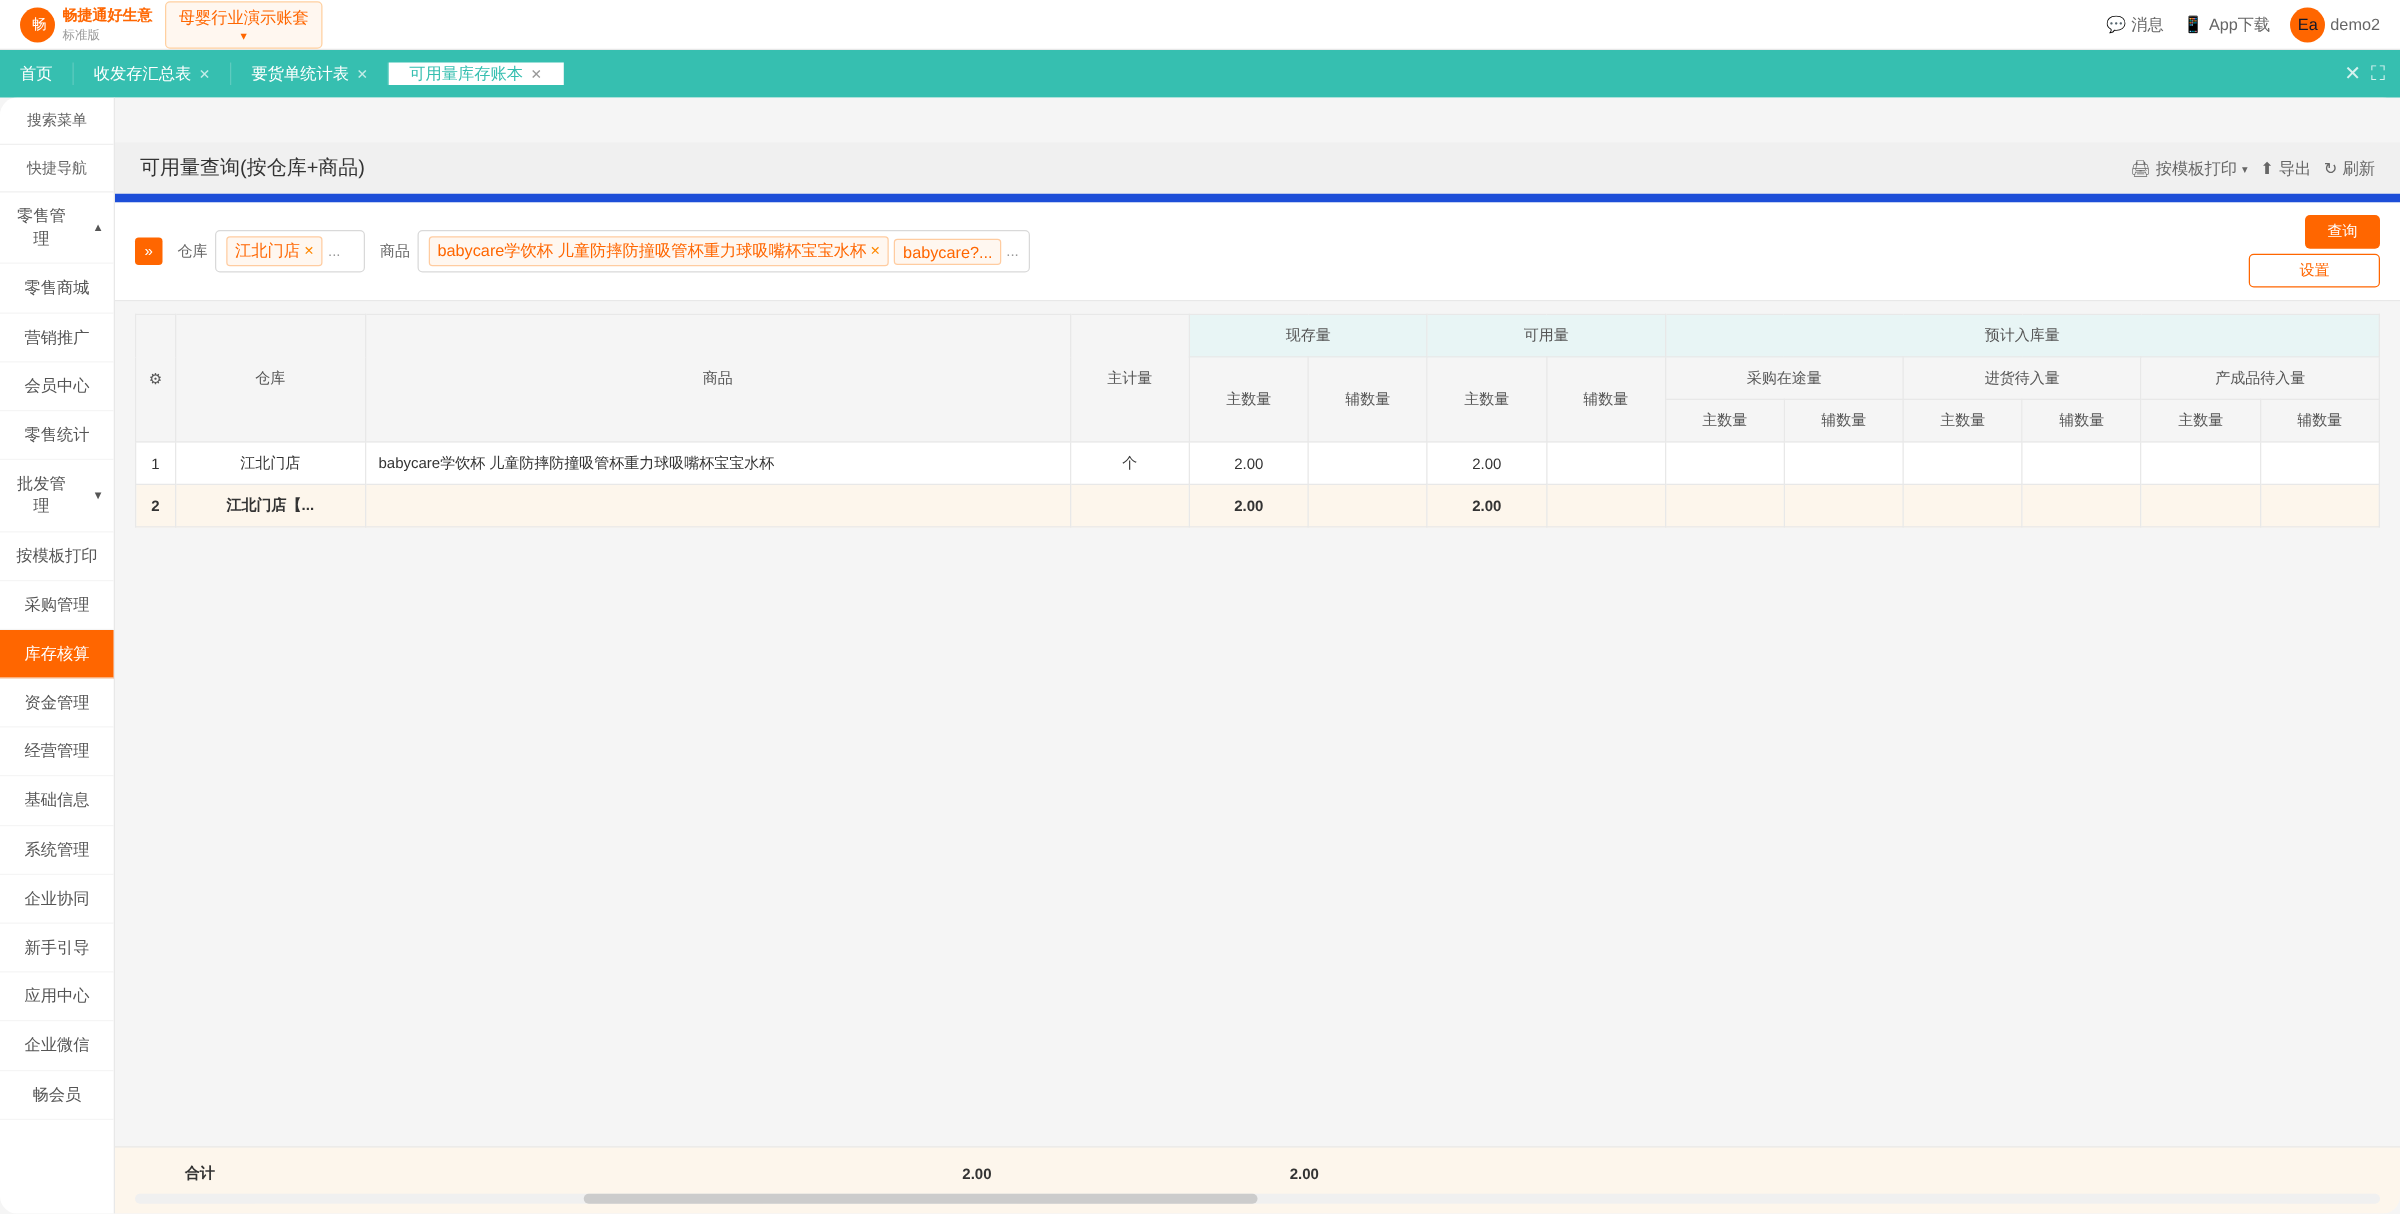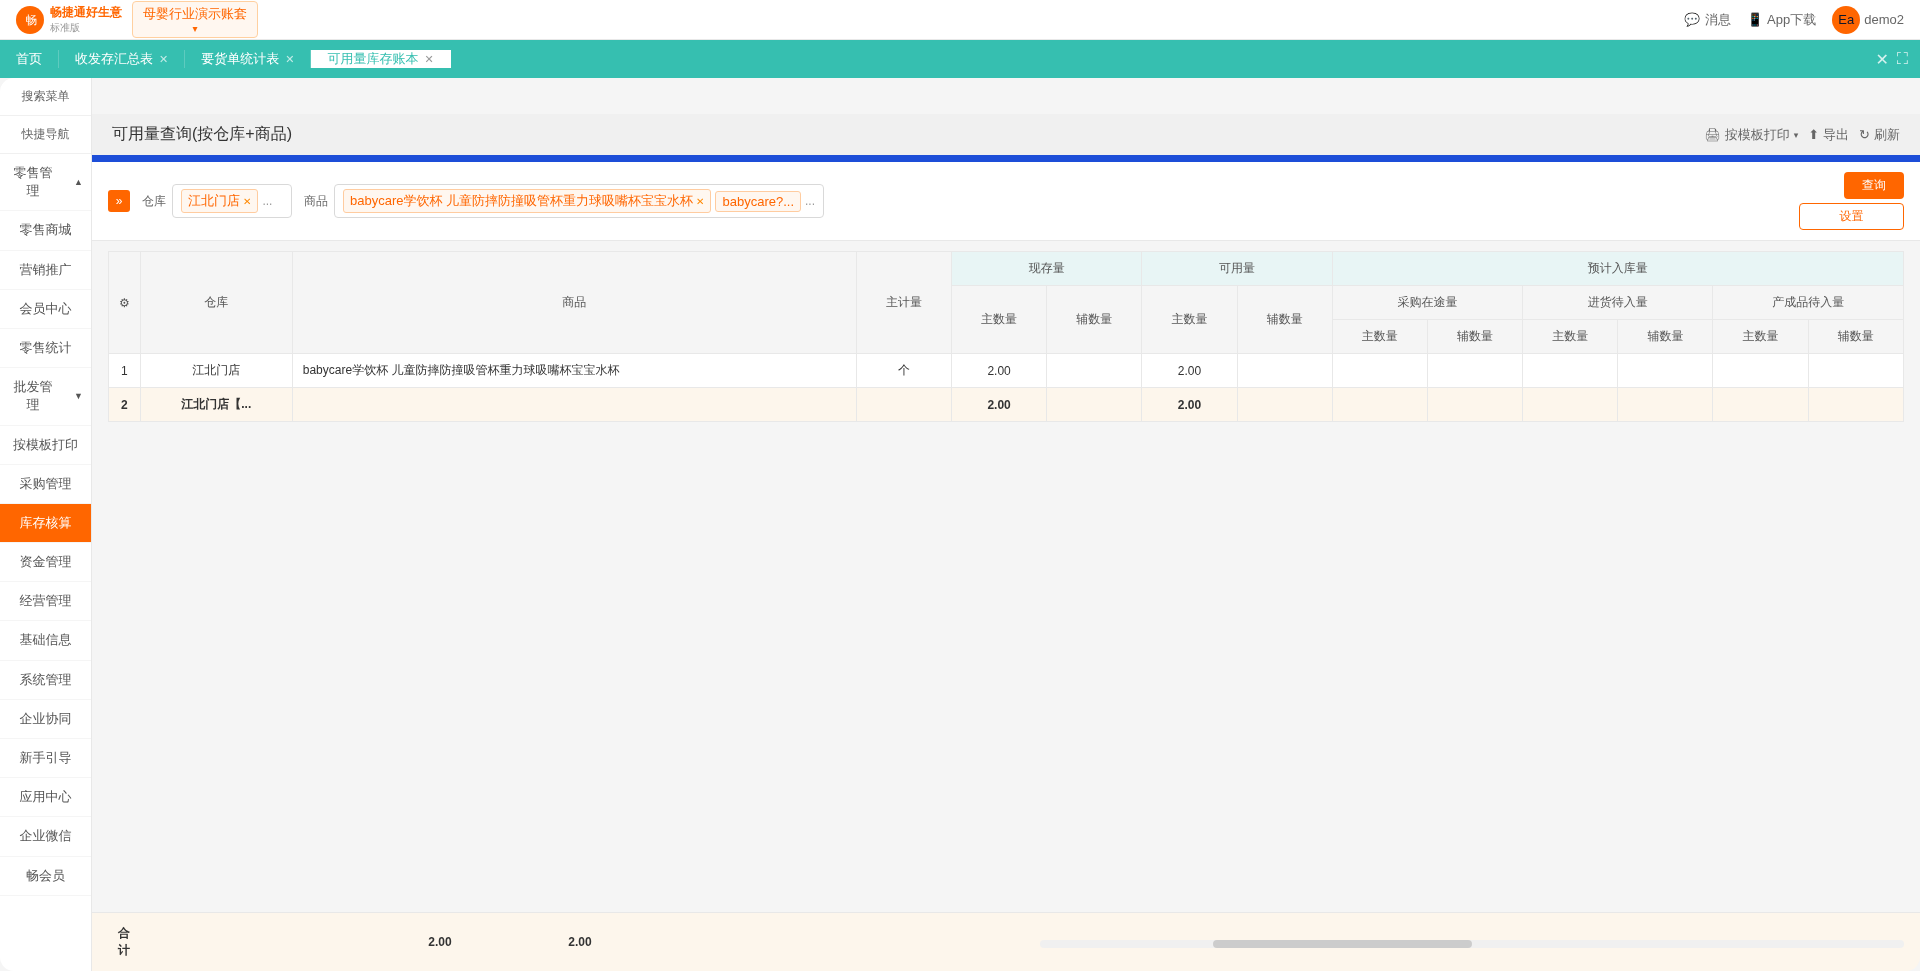--- a/index.html
+++ b/index.html
@@ -127,20 +127,21 @@
     .data-table th { background: #f5f5f5; color: #555; font-weight: normal; }
     .data-table th.group-header { background: #e8f5f5; }
     .data-table .col-product { text-align: left; }
     .data-table .row-subtotal td { font-weight: bold; background: #fdf6ec; }
 
     
     .table-footer {
       background: #fdf6ec; border-top: 1px solid #e8e8e8;
       padding: 8px 16px; display: flex; align-items: center;
       flex-shrink: 0;
+      flex-direction: column;
     }
 
     
     .table-area::-webkit-scrollbar { height: 6px; width: 6px; }
     .table-area::-webkit-scrollbar-thumb { background: #ccc; border-radius: 3px; }
 
     .settings-icon-cell { width: 30px; }
   </style>
 </head>
 <body>

